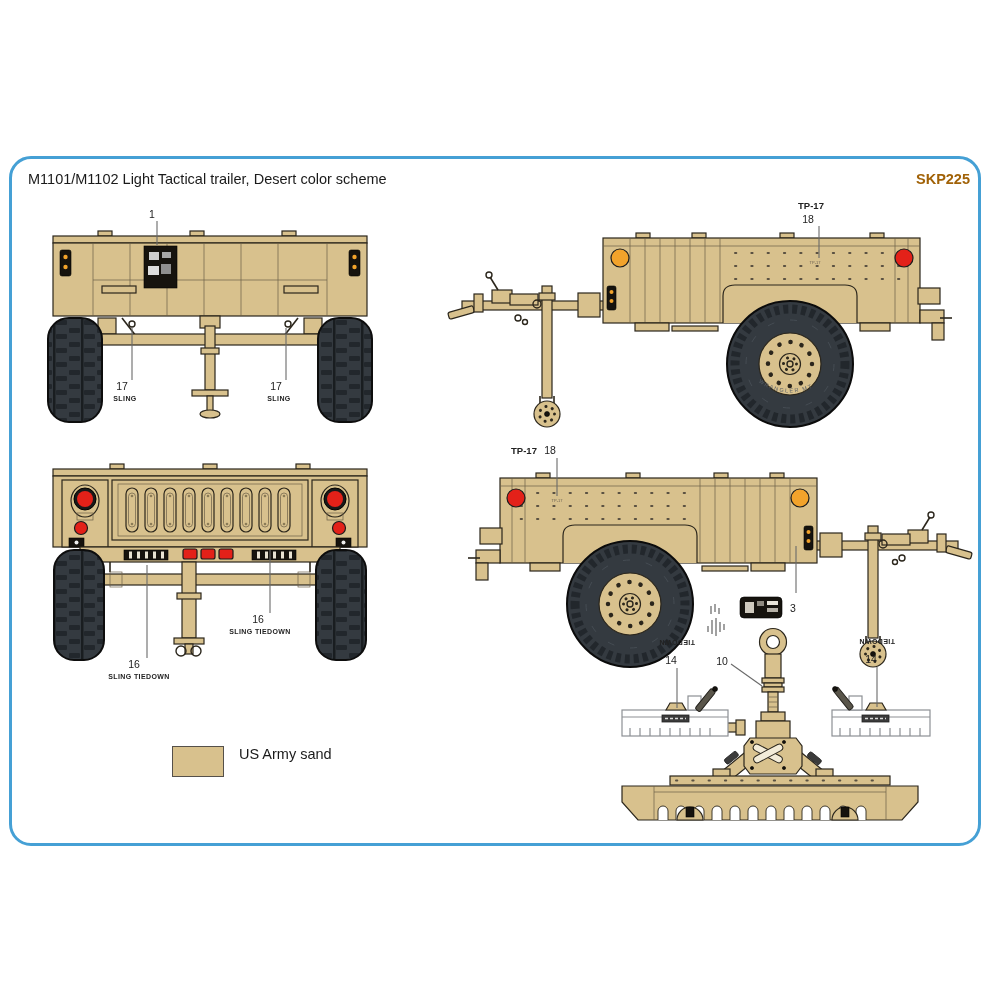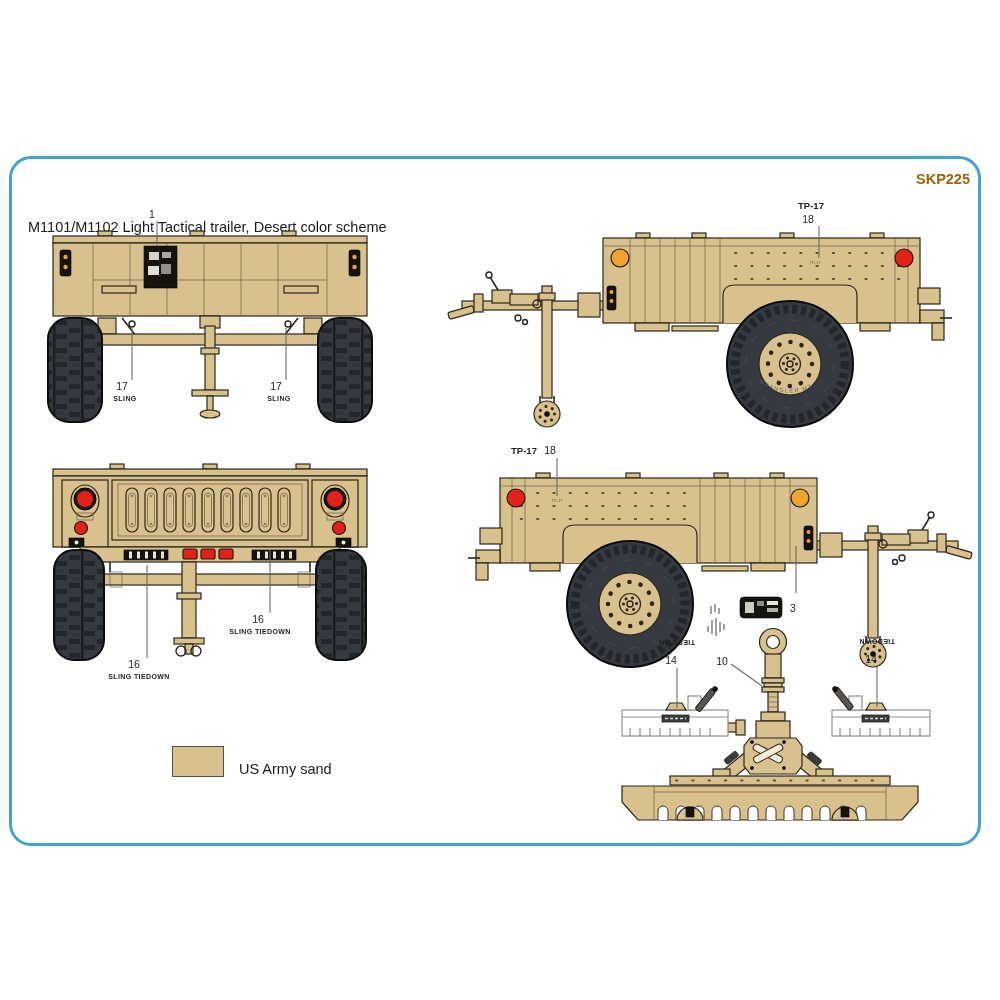--- a/index.html
+++ b/index.html
@@ -1,27 +1,27 @@
 <!DOCTYPE html>
 <html><head>
 <meta charset="utf-8">
 <style>
   html,body{margin:0;padding:0;background:#fff;}
   #page{position:relative;width:1000px;height:1000px;background:#fff;overflow:hidden;
         font-family:"Liberation Sans",sans-serif;}
   .sheet-frame{position:absolute;left:9px;top:156px;width:966px;height:684px;
                border:3px solid #45a0d5;border-radius:22px;background:#fff;}
-  .sheet-title{position:absolute;left:28px;top:171px;font-size:14.5px;color:#1a1a1a;margin-top:48px;}
+  .sheet-title{position:absolute;left:28px;top:171px;font-size:14.5px;color:#1a1a1a;}
   .sheet-code{position:absolute;right:30px;top:171px;font-size:14.5px;font-weight:bold;color:#a16207;}
   .view{position:absolute;}
   #view-front{left:40px;top:200px;}
   #view-sides{left:440px;top:190px;}
   #view-rear{left:40px;top:455px;}
   #view-underside{left:600px;top:590px;}
-  .legend{position:absolute;left:172px;top:746px;display:flex;align-items:flex-end;gap:15px;}
+  .legend{position:absolute;left:172px;top:746px;display:flex;align-items:flex-start;gap:15px;}
   .legend-swatch{width:50px;height:29px;background:#d8c18d;border:1.5px solid #55504a;}
   .legend-label{font-size:14.5px;color:#1a1a1a;}
 
   
   .sand{fill:#d8c18d;stroke:#2b261c;stroke-width:1.2;}
   .seam{stroke:#6b5f48;stroke-width:.7;fill:none;}
   .seamrect{fill:none;stroke:#6b5f48;stroke-width:.7;}
   .ln2{stroke:#2b261c;stroke-width:1.6;fill:none;}
   .ring{fill:none;stroke:#2b261c;stroke-width:1.4;}
   .dkfill{fill:#16130e;stroke:#000;stroke-width:.6;}

